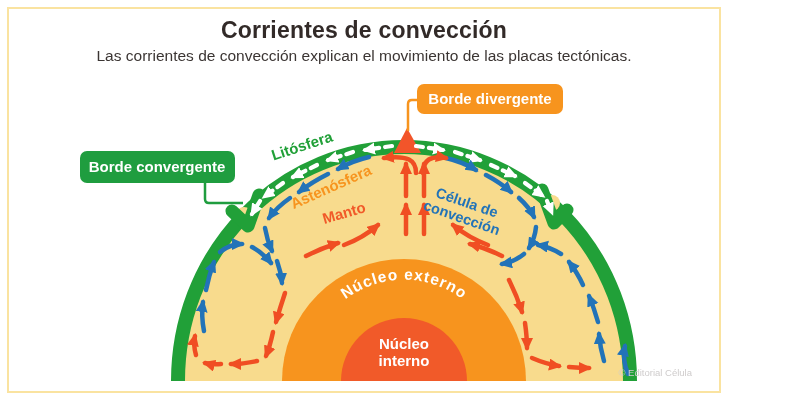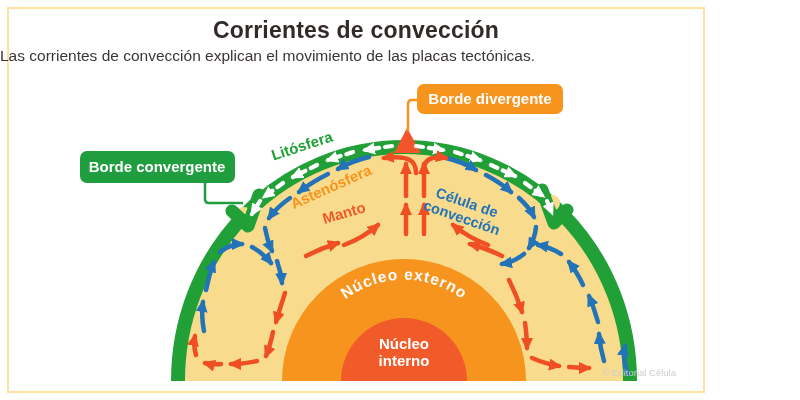--- a/index.html
+++ b/index.html
@@ -1,29 +1,29 @@
 <!DOCTYPE html>
 <html><head>
 <meta charset="utf-8">
 <style>
   html,body{margin:0;padding:0;background:#ffffff;}
   .canvas{
     position:relative;width:712px;height:400px;overflow:hidden;
-    background:#ffffff;font-family:"Liberation Sans",sans-serif;
+    background:#ffffff;font-family:"Liberation Sans",sans-serif;padding-left:16px;
   }
   .frame{
     position:absolute;left:7px;top:7px;right:7px;bottom:7px;
     border:2px solid #FAE3A0;pointer-events:none;
   }
   .title{
     position:absolute;top:17px;left:0;width:100%;text-align:center;
     font-size:23px;font-weight:bold;color:#322A28;letter-spacing:.2px;
   }
   .subtitle{
-    position:absolute;top:47px;left:0;width:100%;
+    position:absolute;top:47px;left:0;width:100%;text-align:center;
     font-size:15.5px;color:#3B3533;
   }
   .credit{
     position:absolute;top:367px;right:36px;
     font-size:9.5px;color:#CFCCCC;
   }
   svg.diagram{position:absolute;left:0;top:0;}
   .badge-text{fill:#ffffff;font-weight:bold;font-size:15px;}
   .core-text{fill:#ffffff;font-weight:bold;}
 </style>

